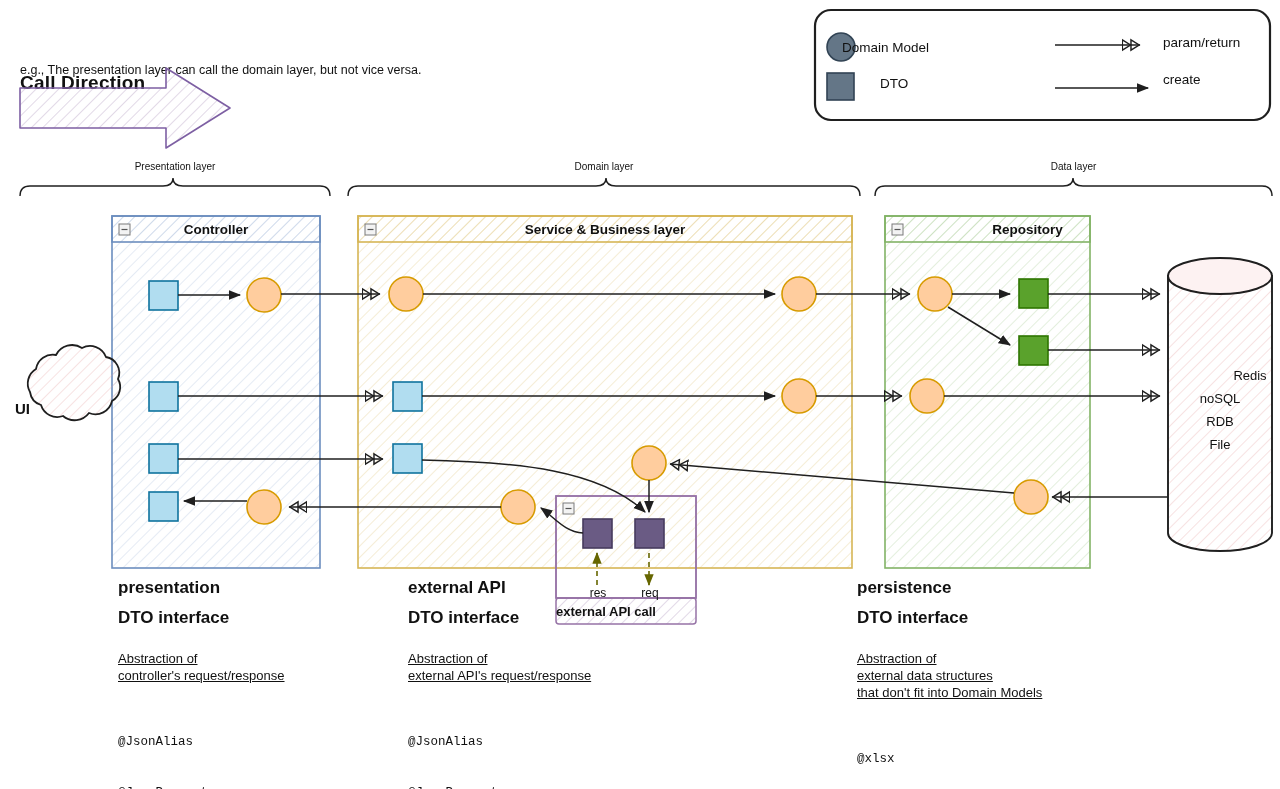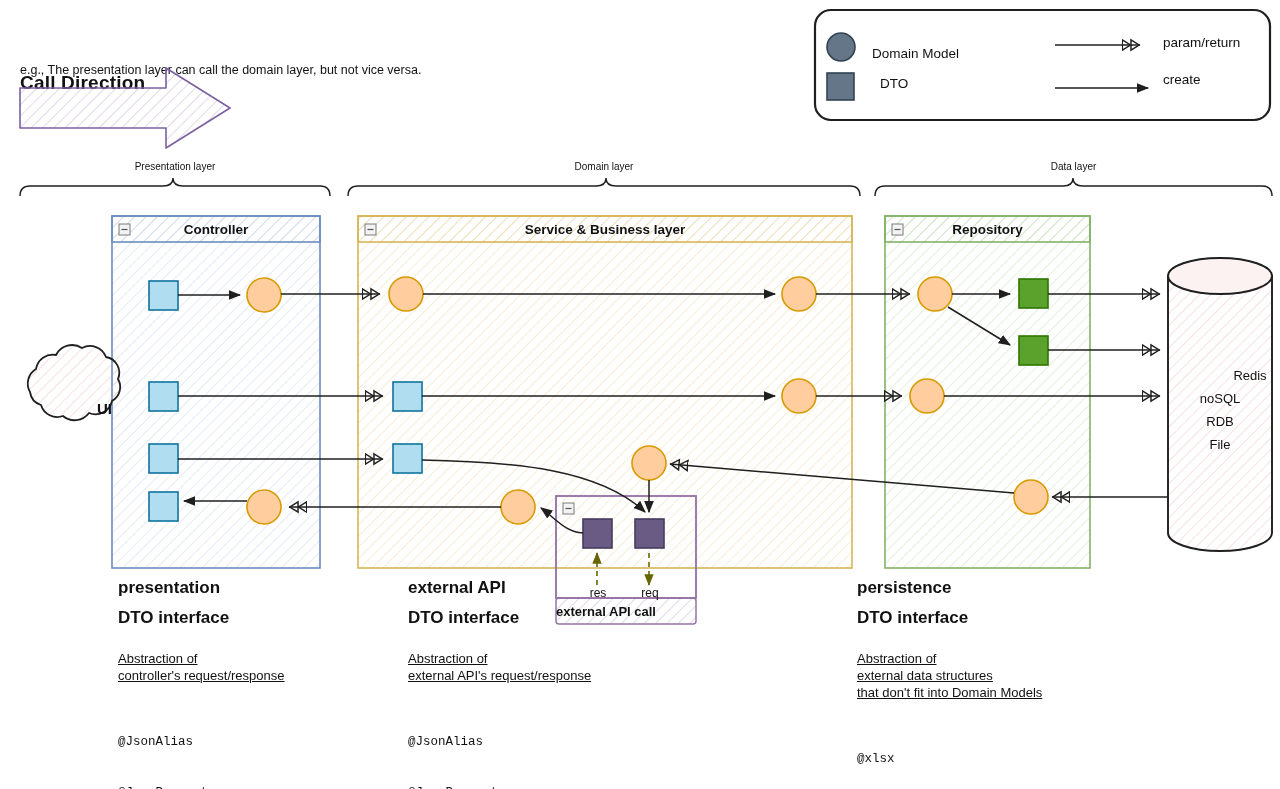--- a/index.html
+++ b/index.html
@@ -182,34 +182,34 @@
 
     <line x1="247" y1="501" x2="184" y2="501" marker-end="url(#solidArrow)"></line>
   </g>
 
   <g fill="none" stroke="#666600" stroke-width="1.6" stroke-dasharray="5 4">
     <line x1="597" y1="585" x2="597" y2="553" marker-end="url(#dashArrow)"></line>
     <line x1="649" y1="553" x2="649" y2="585" marker-end="url(#dashArrow)"></line>
   </g>
 </svg>
 
-<div class="abs t-legend" style="left:872px;top:40px;margin-top:6px;">Domain Model</div>
+<div class="abs t-legend" style="left:842px;top:40px;">Domain Model</div>
 <div class="abs t-legend" style="left:880px;top:76px;">DTO</div>
 <div class="abs t-legend" style="left:1163px;top:35px;">param/return</div>
 <div class="abs t-legend" style="left:1163px;top:72px;">create</div>
 
 <div class="abs t-layer" style="left:20px;top:161px;width:310px;text-align:center;">Presentation layer</div>
 <div class="abs t-layer" style="left:348px;top:161px;width:512px;text-align:center;">Domain layer</div>
 <div class="abs t-layer" style="left:875px;top:161px;width:397px;text-align:center;">Data layer</div>
 
 <div class="abs t-panel" style="left:112px;top:222px;width:208px;text-align:center;">Controller</div>
 <div class="abs t-panel" style="left:358px;top:222px;width:494px;text-align:center;">Service &amp; Business layer</div>
-<div class="abs t-panel" style="left:885px;top:222px;width:205px;text-align:center;">Repository</div>
-
-<div class="abs t-ui" style="left:8px;top:400px;width:104px;text-align:right;">UI</div>
+<div class="abs t-panel" style="left:885px;top:222px;width:205px;text-align:center;padding-left:40px;">Repository</div>
+
+<div class="abs t-ui" style="left:15px;top:400px;width:104px;text-align:left;">UI</div>
 
 <div class="abs t-cyl" style="left:1168px;top:368px;width:104px;text-align:center;padding-left:30px;">Redis</div>
 <div class="abs t-cyl" style="left:1168px;top:391px;width:104px;text-align:center;">noSQL</div>
 <div class="abs t-cyl" style="left:1168px;top:414px;width:104px;text-align:center;">RDB</div>
 <div class="abs t-cyl" style="left:1168px;top:437px;width:104px;text-align:center;">File</div>
 
 <div class="abs t-reqres" style="left:573px;top:586px;width:50px;text-align:center;">res</div>
 <div class="abs t-reqres" style="left:625px;top:586px;width:50px;text-align:center;">req</div>
 <div class="abs t-apicall" style="left:556px;top:604px;width:140px;">external API call</div>
 

